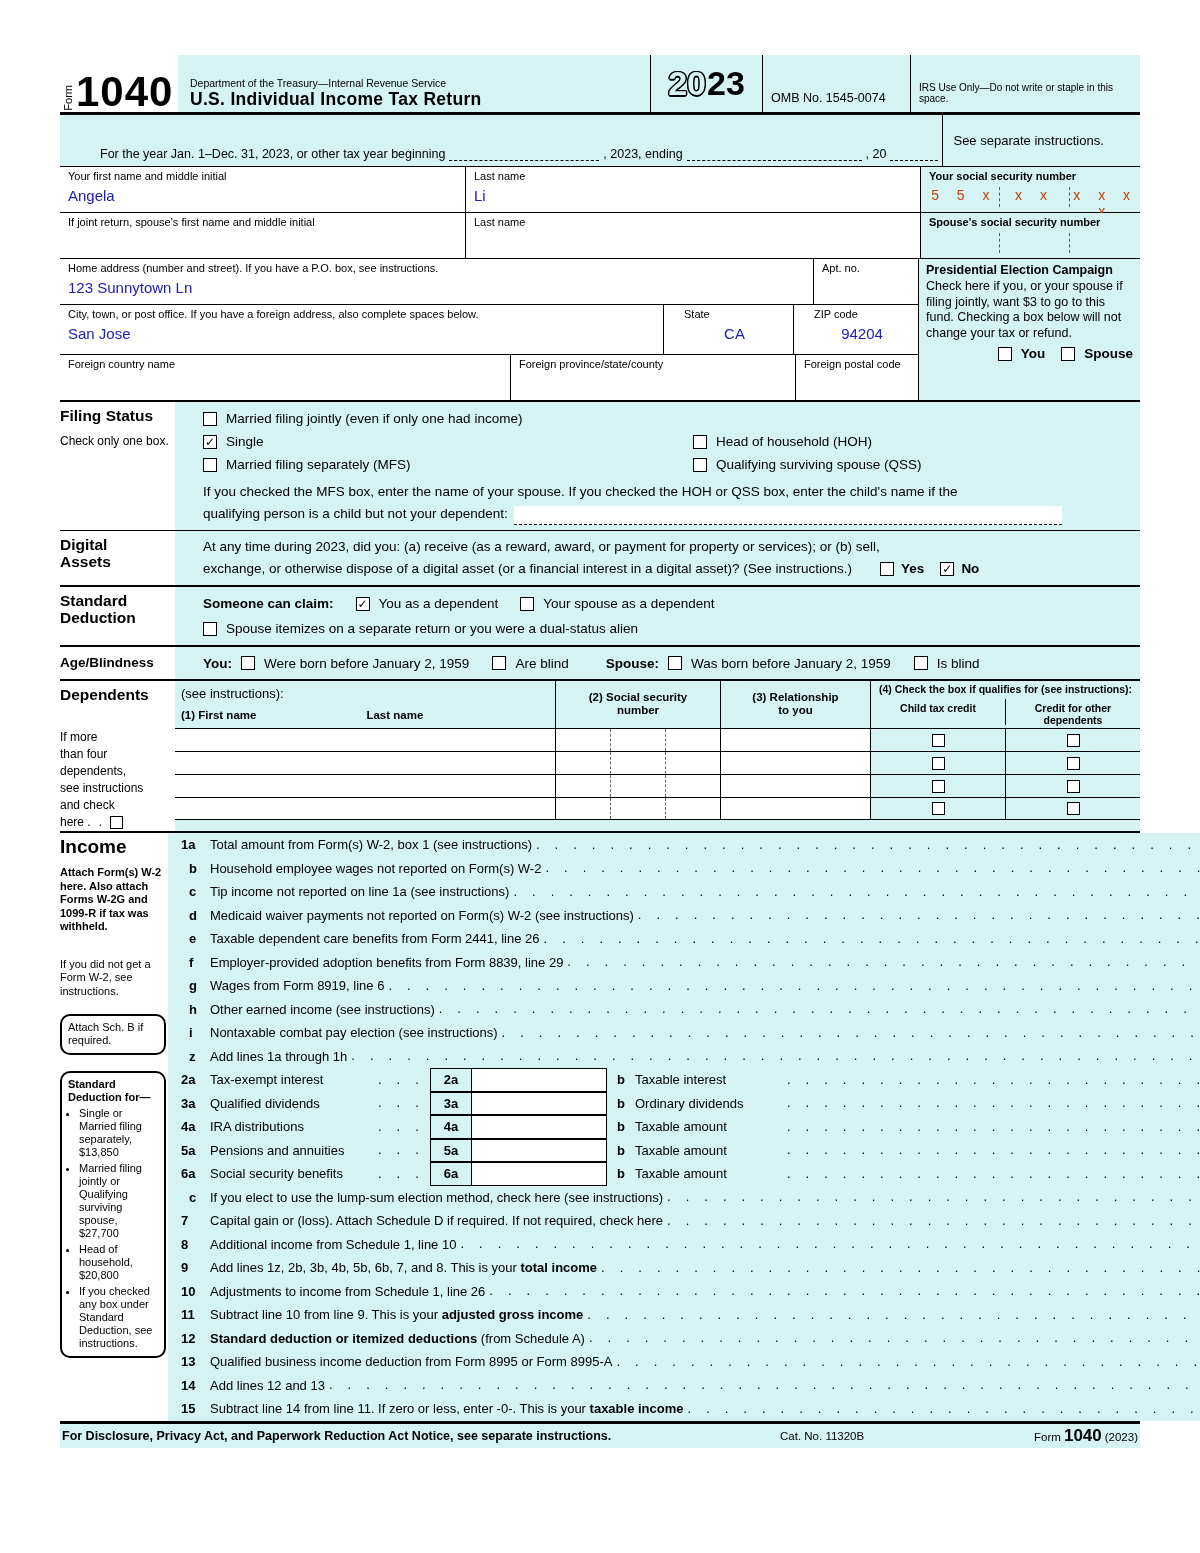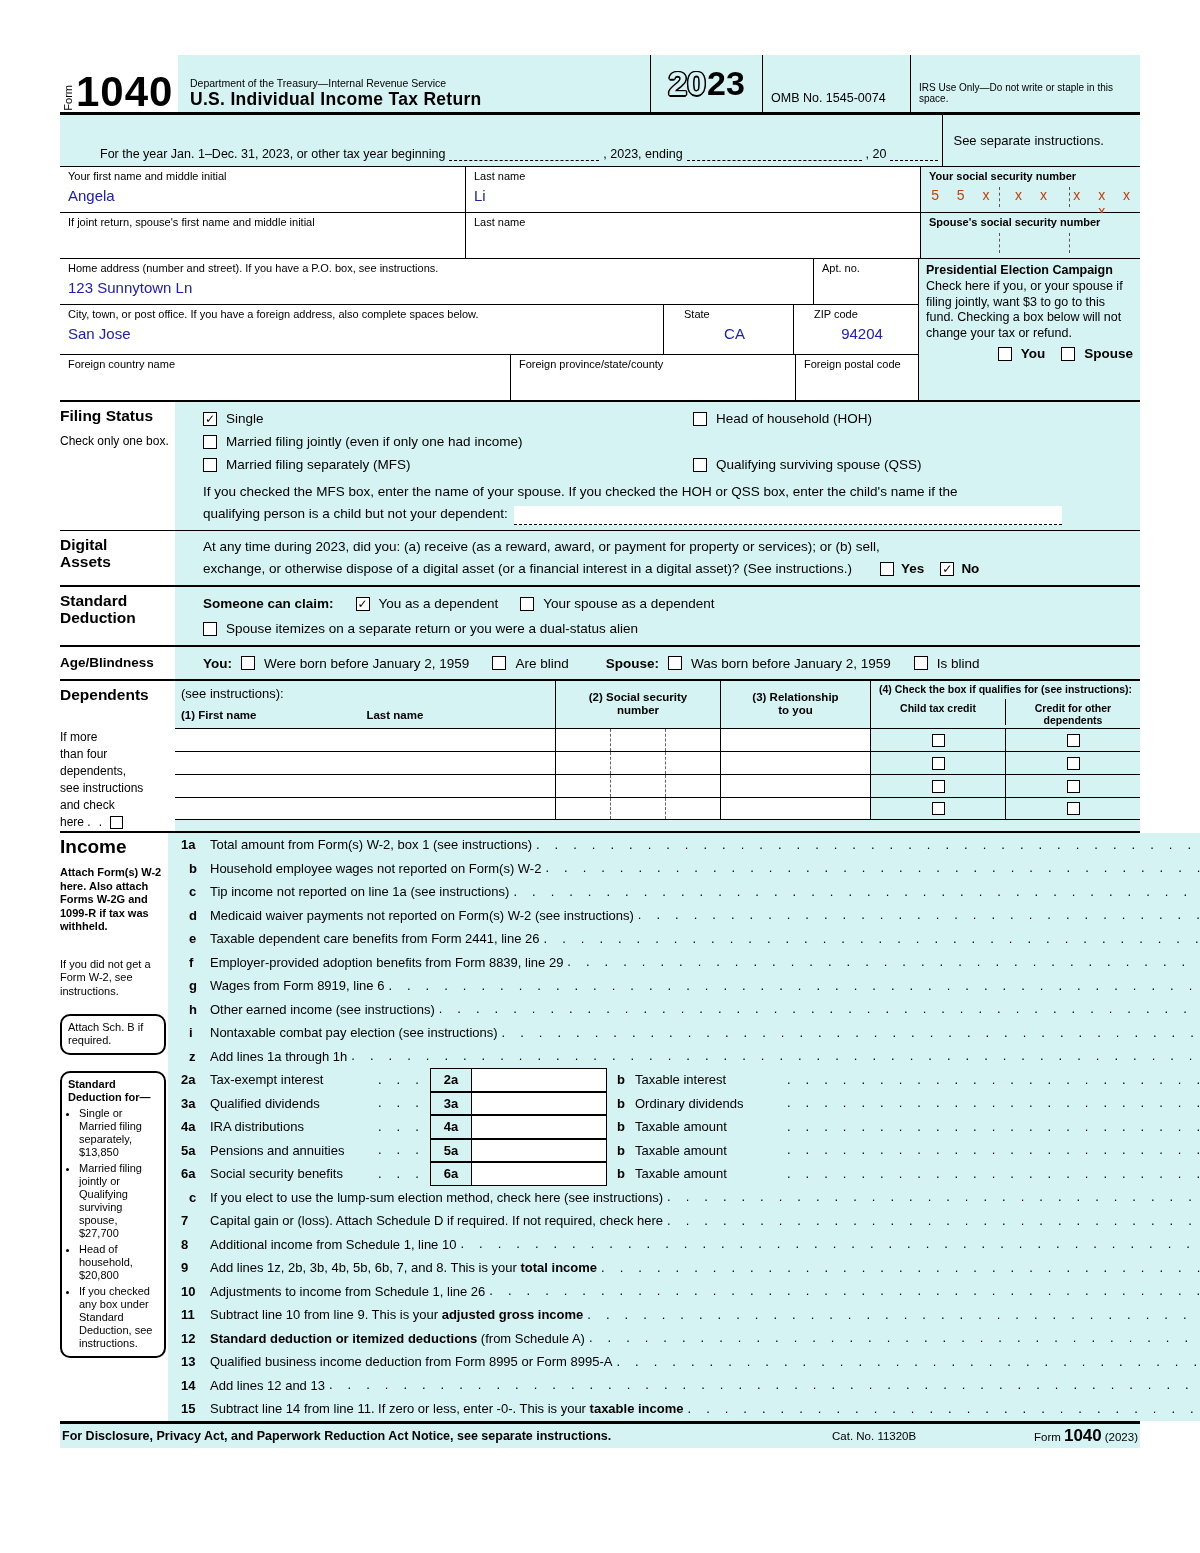--- a/index.html
+++ b/index.html
@@ -130,21 +130,21 @@
   .inb { width: 42px; border: 1px solid #000; display: flex; align-items: center; justify-content: center;
          font-weight: bold; align-self: stretch; flex: none; }
   .inv { width: 135px; border: 1px solid #000; border-left: none; background: #fff; align-self: stretch;
          display: flex; align-items: center; justify-content: flex-end; padding-right: 5px; color: #2020b0; flex: none; }
   .bsep { width: 28px; text-align: center; font-weight: bold; align-self: center; flex: none; }
 
   
   .footer { display: flex; align-items: center; border-top: 3px solid #000; height: 27px;
             background: #d5f3f3; font-size: 12.5px; padding: 0 2px; }
   .foot-left { font-weight: bold; }
-  .foot-cat { font-size: 11.5px; position: absolute; left: 772px; }
+  .foot-cat { font-size: 11.5px; position: absolute; left: 720px; }
   .foot-right { margin-left: auto; display: flex; align-items: baseline; gap: 3px; }
   .foot-form-big { font-size: 17px; font-weight: bold; }
   .foot-sm { font-size: 11.5px; }
 </style>
 </head>
 <body>
 
 <div class="page">
 <div class="sheet">
 
@@ -264,34 +264,34 @@
   </div>
 
   <div class="sec" style="border-bottom-width:1.5px">
     <div class="side">
       <div class="sectitle">Filing Status</div>
       <div class="sidetext">Check only one box.</div>
     </div>
     <div class="cont">
       <div class="frow">
         <span class="opt">
+              <span class="cb"></span>
+              <span>Married filing jointly (even if only one had income)</span>
+            </span>
+        <span></span>
+      </div>
+      <div class="frow">
+        <span class="opt">
               <span class="cb on"></span>
               <span>Single</span>
             </span>
         <span class="opt">
               <span class="cb"></span>
               <span>Head of household (HOH)</span>
             </span>
-      </div>
-      <div class="frow">
-        <span class="opt">
-              <span class="cb"></span>
-              <span>Married filing jointly (even if only one had income)</span>
-            </span>
-        <span></span>
       </div>
       <div class="frow">
         <span class="opt">
               <span class="cb"></span>
               <span>Married filing separately (MFS)</span>
             </span>
         <span class="opt">
               <span class="cb"></span>
               <span>Qualifying surviving spouse (QSS)</span>
             </span>

